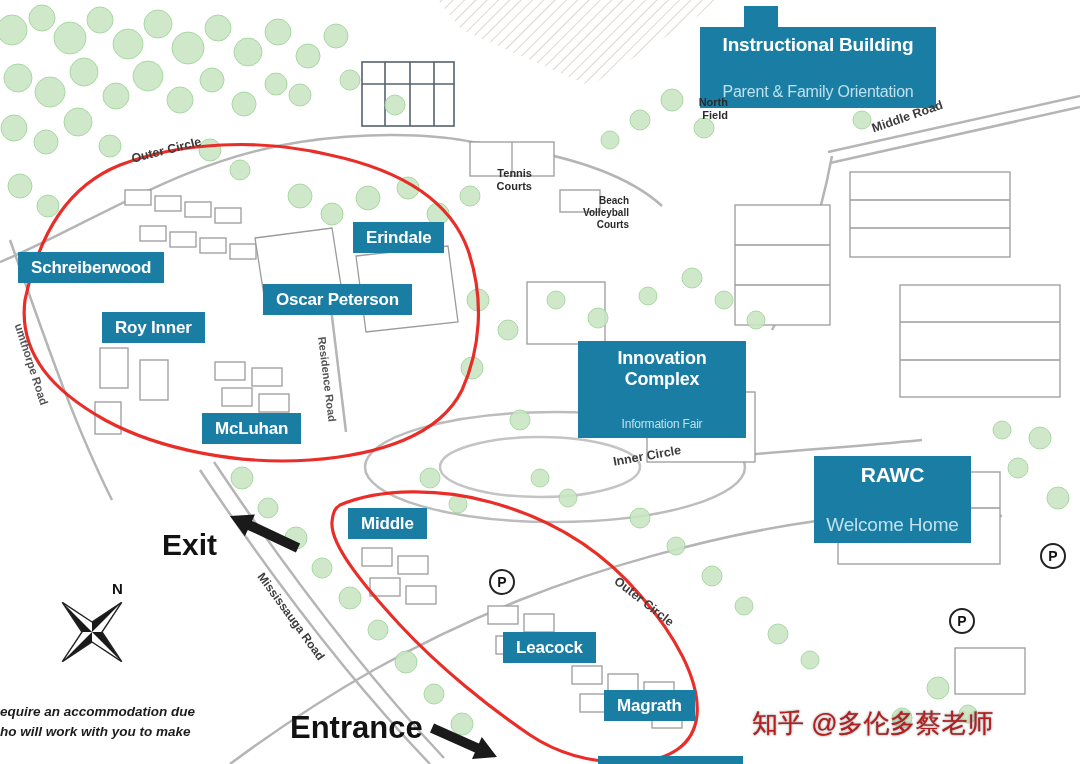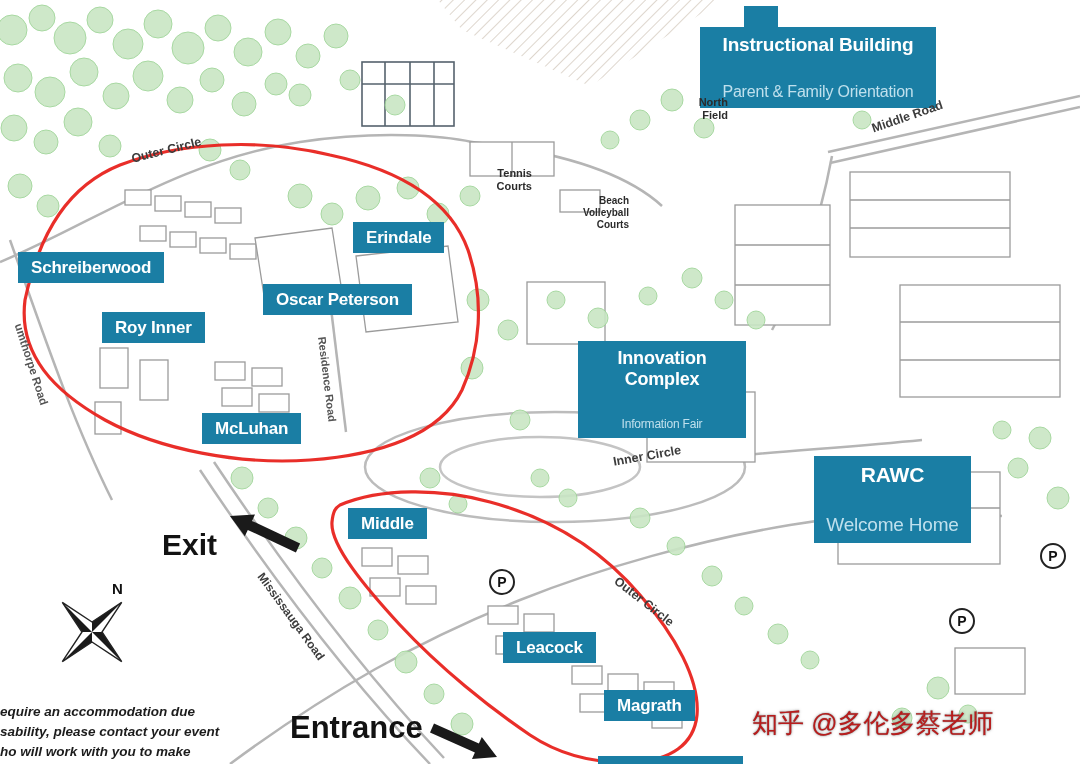--- a/index.html
+++ b/index.html
@@ -299,21 +299,20 @@
   <div class="bigword" style="left:290px;top:710px;font-size:31px;">Entrance</div>
 
   <div class="compass-n">N</div>
 
   <div class="pbadge" style="left:489px;top:569px;">P</div>
   <div class="pbadge" style="left:1040px;top:543px;">P</div>
   <div class="pbadge" style="left:949px;top:608px;">P</div>
 
   <div class="note">
     <div>equire an accommodation due</div>
-    <div>sability, please contact your event</div>
     <div>ho will work with you to make</div>
   </div>
 
   <div class="watermark">知乎 @多伦多蔡老师</div>
 
   <div class="tealpatch" style="left:744px;top:6px;width:34px;height:21px;"></div>
   <div class="tealpatch" style="left:598px;top:756px;width:145px;height:8px;"></div>
 
 </div>
 

